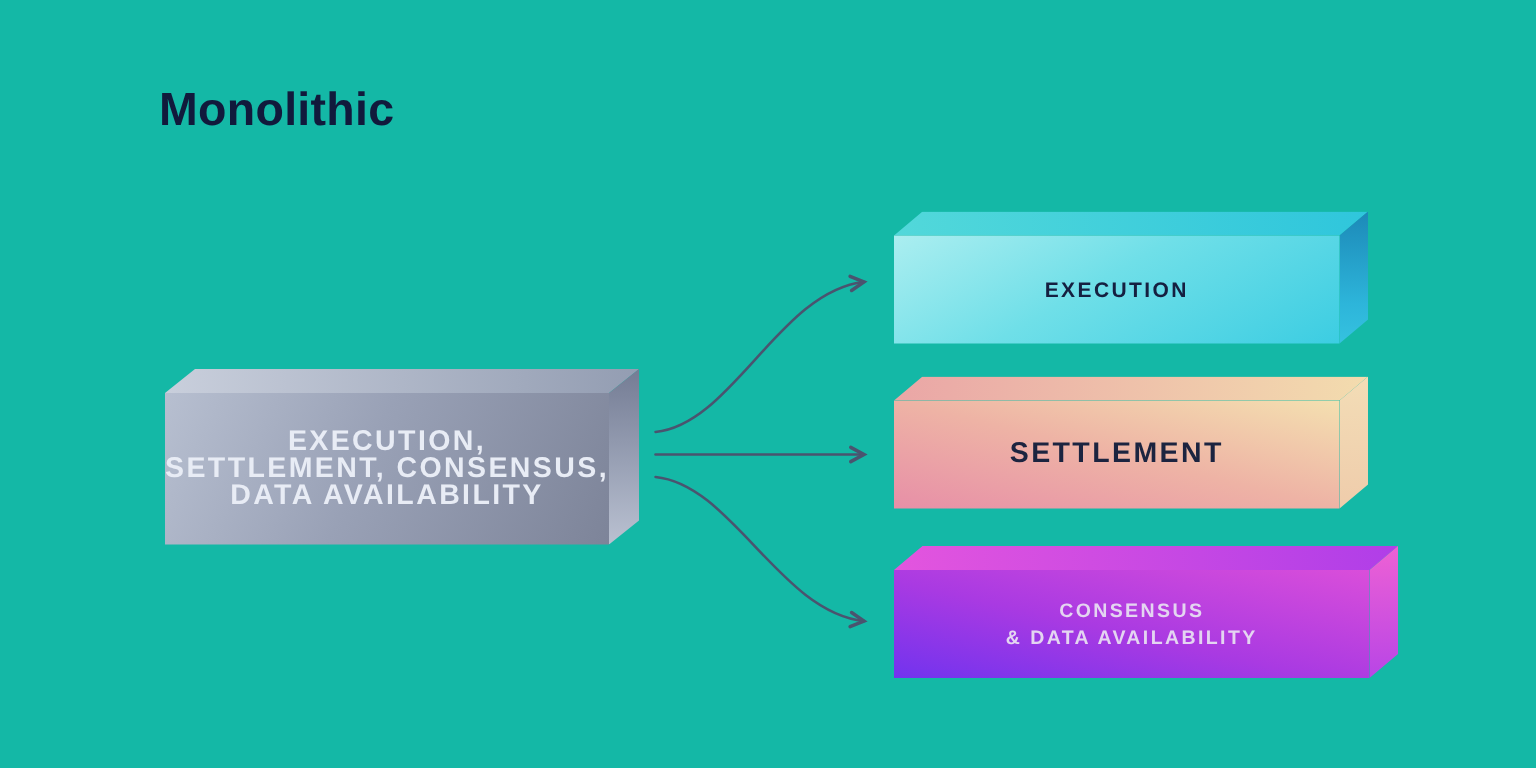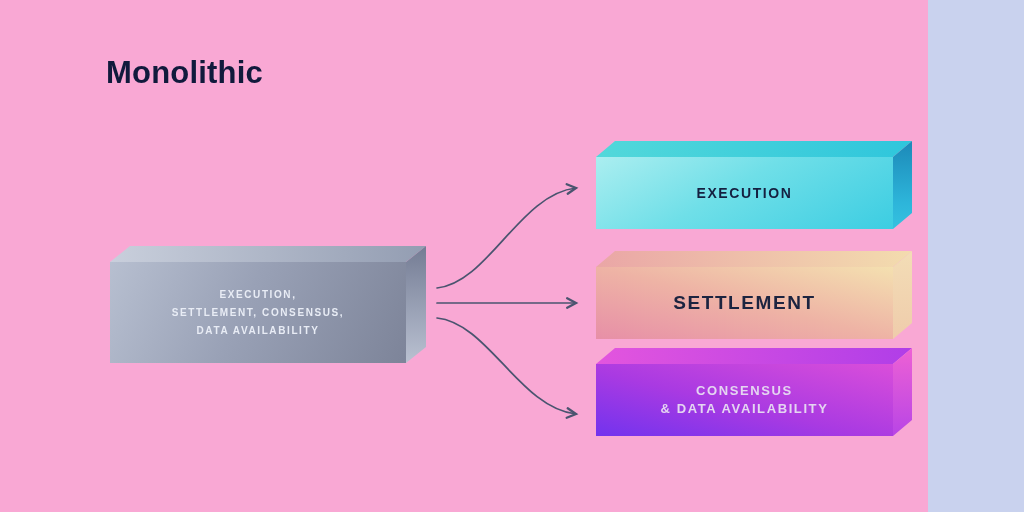--- a/index.html
+++ b/index.html
@@ -2,23 +2,23 @@
 <html><head>
 <meta charset="utf-8">
 <style>
   html, body { margin: 0; padding: 0; }
   body {
     font-family: "Liberation Sans", "DejaVu Sans", sans-serif;
     background: #c9d2ee;
   }
   .canvas {
     position: relative;
-    width: 928px;
+    width: 1024px;
     height: 512px;
-    background: #f9a8d4;
+    background: #14b8a6;
     overflow: hidden;
   }
 
   
   .col-title {
     position: absolute;
     top: 55px;
     margin: 0;
     font-size: 31px;
     font-weight: 800;
@@ -59,27 +59,27 @@
     white-space: pre-line;
     letter-spacing: 1.6px;
     line-height: 18px;
   }
 
   
   .box-mono { left: 110px; top: 246px; width: 316px; height: 117px; --dx: 20px; }
   .box-mono .front { background: linear-gradient(115deg, #b7bfd0 0%, #99a1b6 45%, #7d8499 100%); }
   .box-mono .top   { background: linear-gradient(90deg, #c9cfdc 0%, #939db2 100%); }
   .box-mono .side  { background: linear-gradient(180deg, #747c94 0%, #9aa2b6 55%, #bac1d1 100%); }
-  .box-mono .boxlabel { font-size: 10px; color: #e8ecf5; }
+  .box-mono .boxlabel { font-size: 19px; color: #e8ecf5; }
 
   
   .box-mod { left: 596px; width: 316px; height: 88px; border-radius: 18px; }
   .box-exec   { top: 141px; }
   .box-settle { top: 251px; }
-  .box-cons   { top: 348px; }
+  .box-cons   { top: 364px; padding-left: 20px; }
 
   .box-exec .front { background: linear-gradient(150deg, #abeef0 0%, #6fdfe8 45%, #3ccde2 100%); }
   .box-exec .top   { background: linear-gradient(90deg, #52d8da 0%, #2fc6dc 100%); }
   .box-exec .side  { background: linear-gradient(180deg, #1c89b8 0%, #2db5da 70%, #35c2e0 100%); }
   .box-exec .boxlabel { font-size: 14px; color: #152040; }
 
   .box-settle .front { background: linear-gradient(to top right, #e78fa7 0%, #eeb3a5 50%, #f4e0b0 100%); }
   .box-settle .top   { background: linear-gradient(90deg, #eaa6a6 0%, #f3dcae 100%); }
   .box-settle .side  { background: linear-gradient(180deg, #f3ddb6 0%, #efccab 100%); }
   .box-settle .boxlabel { font-size: 19px; color: #1c2440; }

